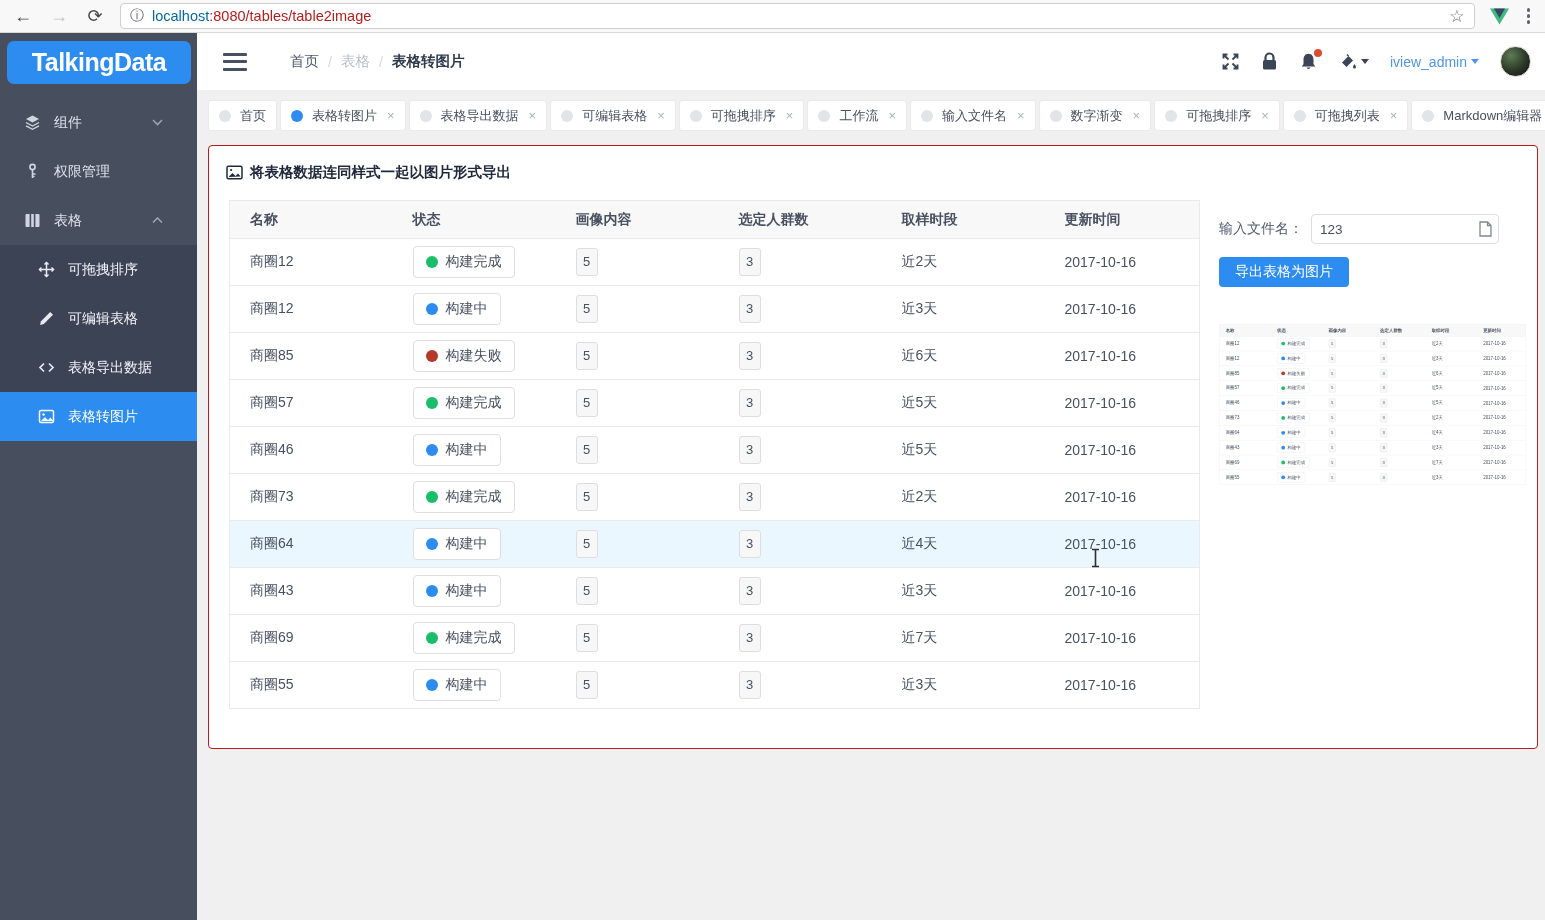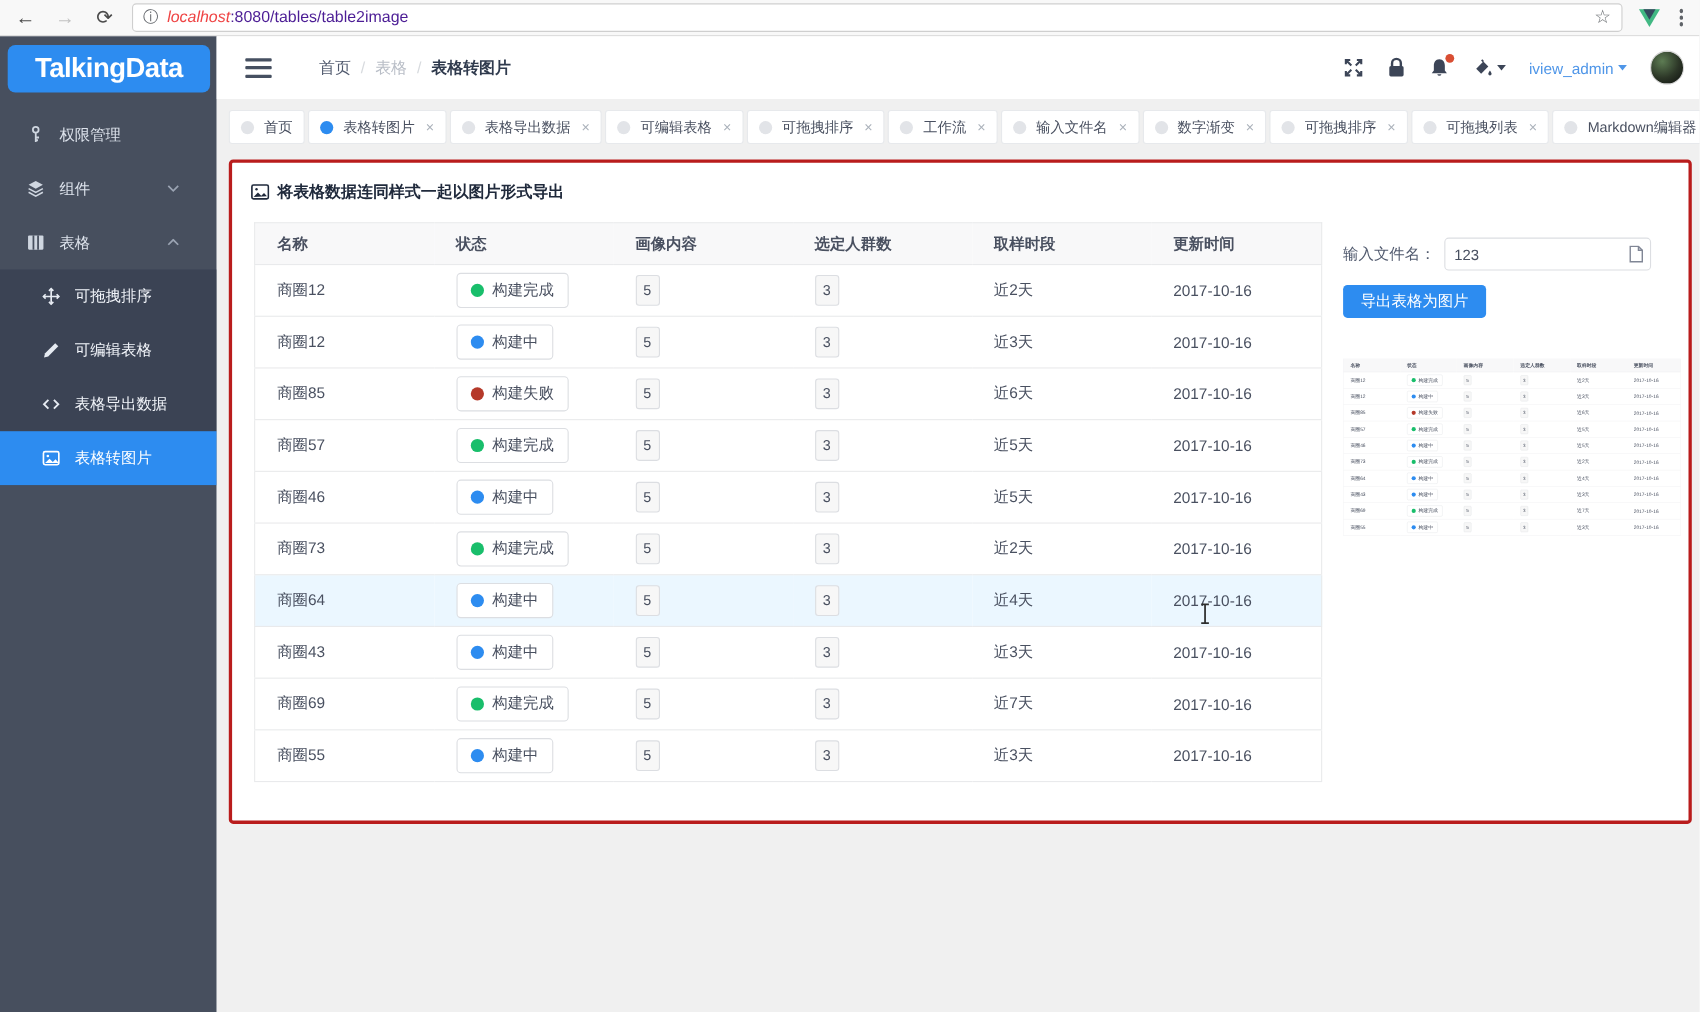--- a/index.html
+++ b/index.html
@@ -8,22 +8,22 @@
 
   
   .chrome { height:33px; background:#f8f8f8; border-bottom:1px solid #d8d8d8;
             display:flex; align-items:center; padding:0 12px; gap:14px; }
   .nav-ico { font-size:18px; color:#4a4a4a; width:22px; text-align:center; line-height:1; cursor:pointer; }
   .nav-ico.disabled { color:#c2c2c2; }
   .omnibox { flex:1; height:26px; background:#fff; border:1px solid #cfcfcf; border-radius:4px;
              display:flex; align-items:center; padding:0 9px; gap:8px; }
   .omnibox .info { color:#5f6368; font-size:14px; }
   .url { font-size:14.5px; }
-  .url .host { color:#ef4444;font-style:italic; }
-  .url .path { color:#4c1d95; }
+  .url .host { color:#0369a1; }
+  .url .path { color:#b91c1c; }
   .star { margin-left:auto; font-size:17px; color:#6b6f73; cursor:pointer; }
   .vue-ico { width:21px; height:19px; cursor:pointer; }
   .dots { display:flex; flex-direction:column; gap:2.5px; cursor:pointer; padding:3px; }
   .dots i { width:3.5px; height:3.5px; border-radius:50%; background:#5f6368; }
 
   
   .app { display:flex; height:887px; }
   .sidebar { width:197px; background:#474f5e; flex:0 0 197px; display:flex; flex-direction:column; }
   .logo { margin:8px 6px 14px 7px; height:43px; background:#2d8cf0; border-radius:7px;
           color:#fff; font-weight:bold; font-size:25px; display:flex; align-items:center; justify-content:center;
@@ -60,21 +60,21 @@
   .tabstrip { display:flex; gap:3px; padding:10px 6px 0 11px; }
   .tab { background:#fff; border:1px solid #e7e9ec; border-radius:3px; height:31px;
          display:flex; align-items:center; padding:0 10px; gap:9px; font-size:13px; color:#495060;
          cursor:pointer; white-space:nowrap; }
   .tab .dot { width:12px; height:12px; border-radius:50%; background:#e2e4e8; }
   .tab.active .dot { background:#2d8cf0; }
   .tab .tab-close { color:#aab1ba; font-size:13px; margin-left:1px; }
 
   
   .content { flex:1; padding:14px 7px 0 11px; }
-  .card { background:#fff; border:3px solid #b91c1c; border-radius:4px; height:604px; }
+  .card { background:#fff; border:1px solid #b91c1c; border-radius:4px; height:604px; }
   .card-title { display:flex; align-items:center; gap:7px; padding:17px 16px 8px 17px;
                 font-size:14.5px; font-weight:bold; color:#202a3c; }
   .card-body { display:flex; align-items:flex-start; padding:10px 16px 0 20px; }
 
   
   .itable { border-collapse:collapse; width:971px; table-layout:fixed;
             border:1px solid #e9eaec; font-size:14px; color:#495060; background:#fff; }
   .itable th { background:#f8f8f9; height:38px; text-align:left; padding-left:20px;
                font-weight:bold; color:#495060; border-bottom:1px solid #e9eaec; font-size:14px; }
   .itable td { height:47px; padding-left:20px; border-bottom:1px solid #e9eaec; }
@@ -126,37 +126,37 @@
       <i></i>
     </span>
 </div>
 
 <div class="app">
 
   <div class="sidebar">
     <div class="logo">TalkingData</div>
 
     <div class="menu-item">
-      <svg width="17" height="17" viewBox="0 0 17 17" fill="none" stroke="#cfd6e0" stroke-width="1.6">
-        <circle cx="8.5" cy="4" r="2.6"></circle>
-          <path d="M8.5 6.6 V15 M8.5 11 h3 M8.5 13.5 h2"></path>
-      </svg>
-      <span>权限管理</span>
-    </div>
-
-    <div class="menu-item">
       <svg width="17" height="17" viewBox="0 0 17 17" fill="none" stroke="#cfd6e0" stroke-width="1.4">
         <polygon points="8.5,1.5 15,5 8.5,8.5 2,5" fill="#cfd6e0" stroke="none"></polygon>
         <polyline points="2,8.5 8.5,12 15,8.5"></polyline>
           <polyline points="2,11.8 8.5,15.3 15,11.8"></polyline>
       </svg>
       <span>组件</span>
       <svg class="chev" width="11" height="7" viewBox="0 0 11 7" fill="none" stroke="#9aa3b2" stroke-width="1.6">
           <polyline points="1,1 5.5,5.5 10,1"></polyline>
         </svg>
+    </div>
+
+    <div class="menu-item">
+      <svg width="17" height="17" viewBox="0 0 17 17" fill="none" stroke="#cfd6e0" stroke-width="1.6">
+        <circle cx="8.5" cy="4" r="2.6"></circle>
+          <path d="M8.5 6.6 V15 M8.5 11 h3 M8.5 13.5 h2"></path>
+      </svg>
+      <span>权限管理</span>
     </div>
 
 
     <div class="menu-item">
       <svg width="17" height="17" viewBox="0 0 17 17" fill="#cfd6e0">
         <rect x="1.5" y="2" width="14" height="13" rx="1"></rect>
           <rect x="5.6" y="2" width="1.6" height="13" fill="#474f5e"></rect>
           <rect x="9.8" y="2" width="1.6" height="13" fill="#474f5e"></rect>
       </svg>
       <span>表格</span>

